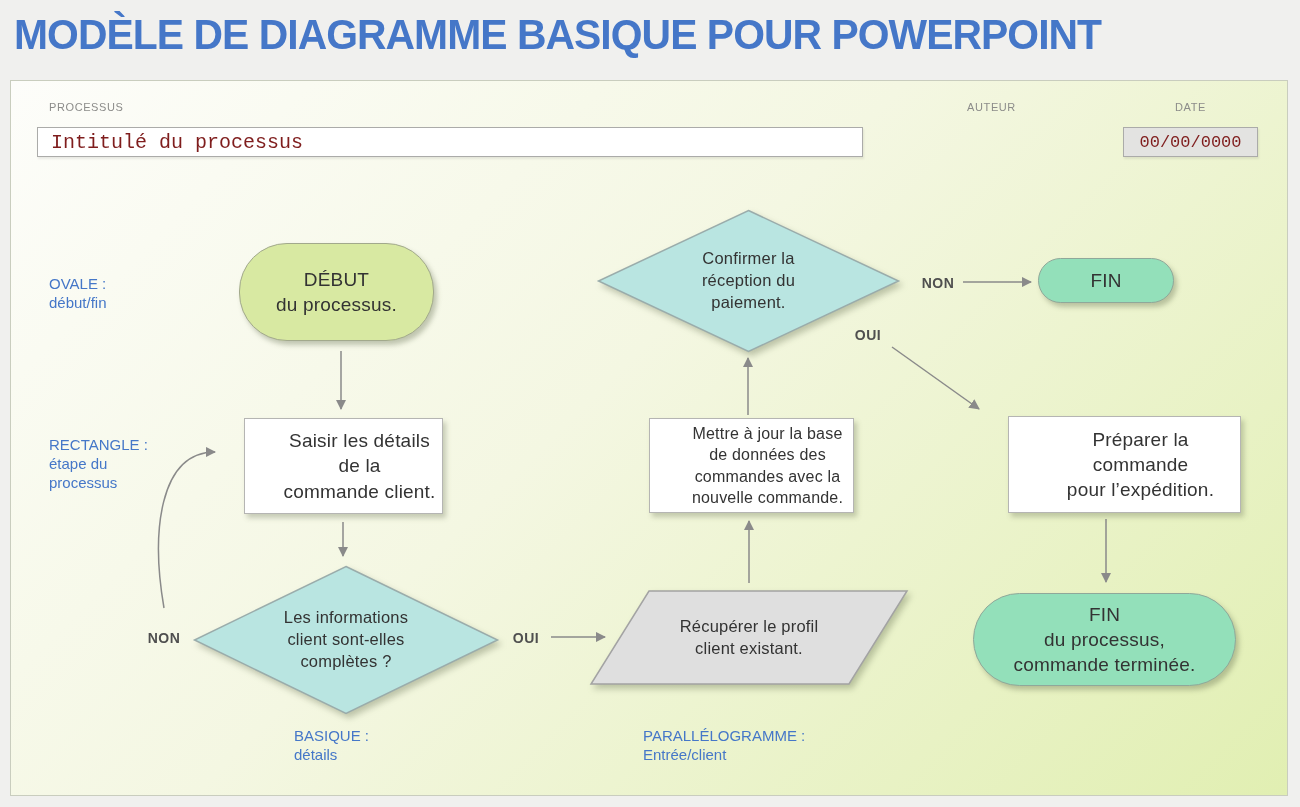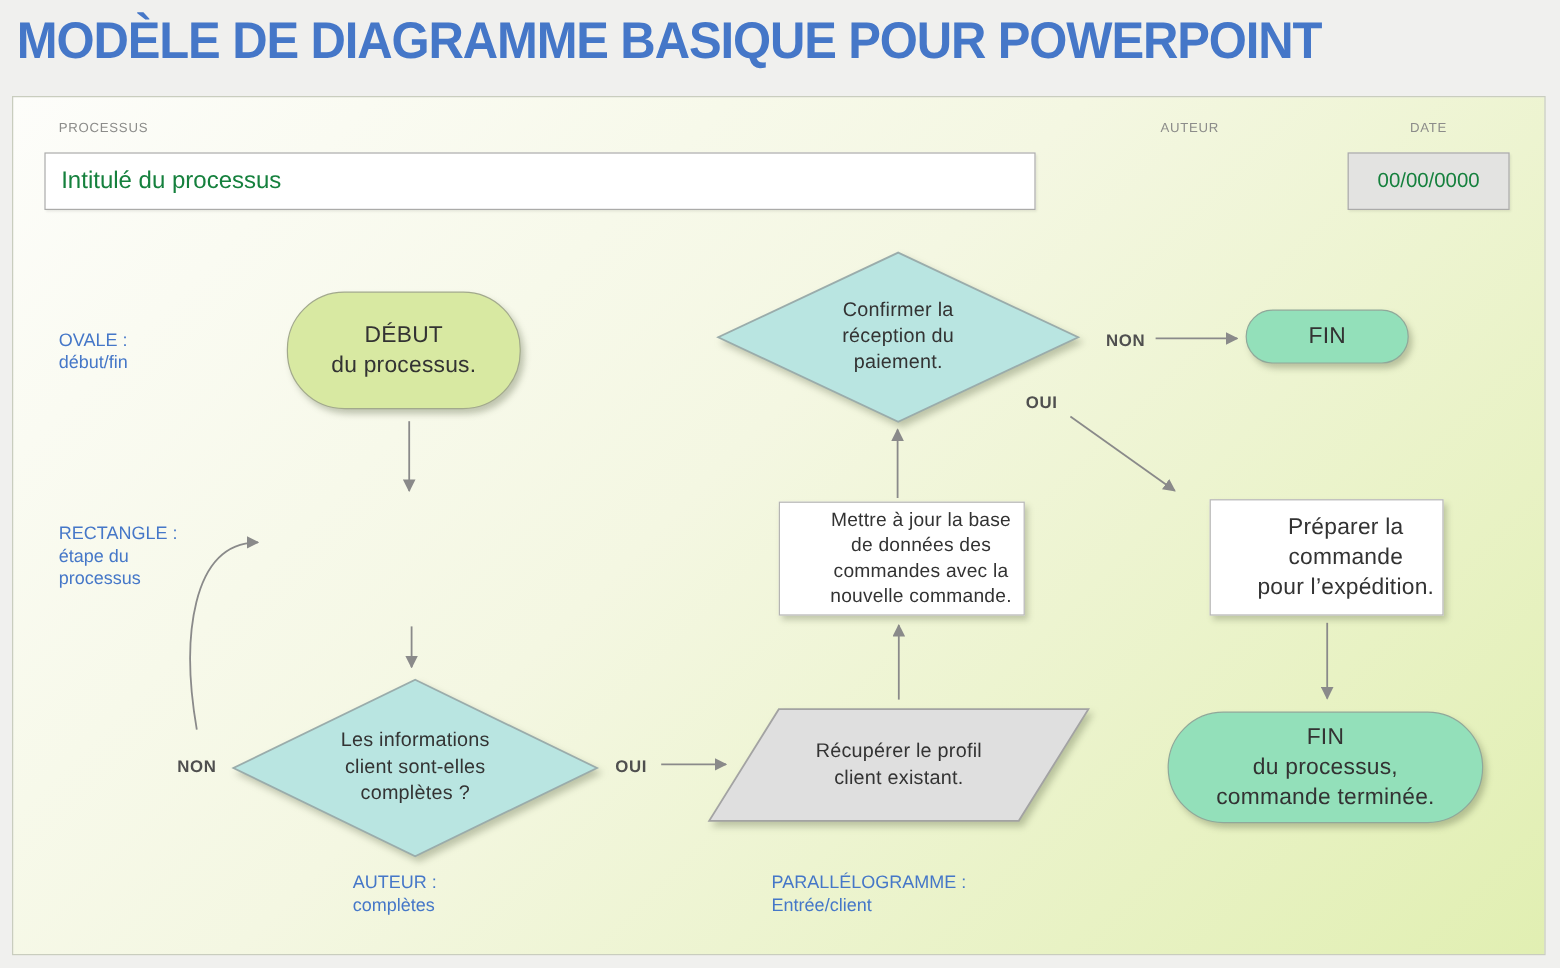--- a/index.html
+++ b/index.html
@@ -17,24 +17,25 @@
   }
   .panel {
     position:absolute; left:10px; top:80px; width:1278px; height:716px;
     background:linear-gradient(135deg,#fdfdfa 0%,#f4f7e2 45%,#e1efb2 100%);
     border:1px solid #c9cdbe;
   }
   .field-label {
     position:absolute; font-size:11px; color:#8c8c8a; letter-spacing:0.6px;
   }
   .field-box {
-    position:absolute; height:48px; background:#fff;
+    position:absolute; height:30px; background:#fff;
     border:1px solid #ababa9; display:flex; align-items:center;
     box-shadow:1px 2px 2px rgba(0,0,0,0.08);
-    color:#15803d;
+    color:#7f1d1d;
+    font-family:Liberation Mono, monospace;
   }
   .field-box.gray  { background:#f3f3f1; justify-content:center; font-size:17px; }
   .field-box.dgray { background:#e3e3e1; justify-content:center; font-size:17px; }
   .field-box.main  { font-size:20px; padding-left:13px; }
   .centered-label { text-align:center; }
 
   .node {
     position:absolute; display:flex; align-items:center; justify-content:center;
     text-align:center; font-size:19px; line-height:1.32; color:#333;
     white-space:pre-line; letter-spacing:0.2px;
@@ -106,20 +107,22 @@
         <path d="M737,334 L737,277" marker-end="url(#arrow)"></path>
         <path d="M952,201 L1020,201" marker-end="url(#arrow)"></path>
         <path d="M881,266 L968,328" marker-end="url(#arrow)"></path>
         <path d="M1095,438 L1095,501" marker-end="url(#arrow)"></path>
       </g>
     </svg>
 
     <div class="node oval" style="left:228px; top:162px; width:195px; height:98px;">DÉBUT
 du processus.</div>
 
+    <div class="node rect" style="left:233px; top:337px; width:199px; height:96px;">Saisir les détails de la
+commande client.</div>
 
     <svg class="shape-svg" style="left:182px; top:484px;" width="306" height="150">
       <polygon points="153,1.5 304.5,75 153,148.5 1.5,75" fill="#b9e5e1" stroke="#9aacab" stroke-width="1.5"></polygon>
     </svg>
     <div class="float-text" style="left:240px; top:514px; width:190px; height:90px;">Les informations
 client sont-elles
 complètes ?</div>
 
     <svg class="shape-svg" style="left:578px; top:508px;" width="320" height="97">
       <polygon points="60,2 318,2 260,95 2,95" fill="#dfdfdf" stroke="#a3a3a3" stroke-width="1.5"></polygon>
@@ -134,21 +137,21 @@
 
     <svg class="shape-svg" style="left:586px; top:128px;" width="303" height="144">
       <polygon points="151.5,1.5 301.5,72 151.5,142.5 1.5,72" fill="#b9e5e1" stroke="#9aacab" stroke-width="1.5"></polygon>
     </svg>
     <div class="float-text" style="left:650px; top:153px; width:175px; height:94px;">Confirmer la
 réception du
 paiement.</div>
 
     <div class="node pill" style="left:1027px; top:177px; width:136px; height:45px; border-radius:23px;">FIN</div>
 
-    <div class="node rect" style="left:997px; top:335px; width:195px; height:97px;">Préparer la
+    <div class="node rect" style="left:997px; top:335px; width:233px; height:97px;">Préparer la
 commande
 pour l’expédition.</div>
 
     <div class="node pill" style="left:962px; top:512px; width:263px; height:93px; border-radius:47px;">FIN
 du processus,
 commande terminée.</div>
 
     <div class="conn-label" style="left:128px; top:549px; width:50px;">NON</div>
     <div class="conn-label" style="left:495px; top:549px; width:40px;">OUI</div>
     <div class="conn-label" style="left:902px; top:194px; width:50px;">NON</div>
@@ -157,22 +160,22 @@
     <div class="legend" style="left:38px; top:194px;">
       <div>OVALE :</div>
       <div class="desc">début/fin</div>
     </div>
     <div class="legend" style="left:38px; top:355px;">
       <div>RECTANGLE :</div>
       <div class="desc">étape du
 processus</div>
     </div>
     <div class="legend" style="left:283px; top:646px;">
-      <div>AUTEUR :</div>
-      <div class="desc">complètes</div>
+      <div>BASIQUE :</div>
+      <div class="desc">détails</div>
     </div>
     <div class="legend" style="left:632px; top:646px;">
       <div>PARALLÉLOGRAMME :</div>
       <div class="desc">Entrée/client</div>
     </div>
 
   </div>
 </div>
 
 </body></html>

